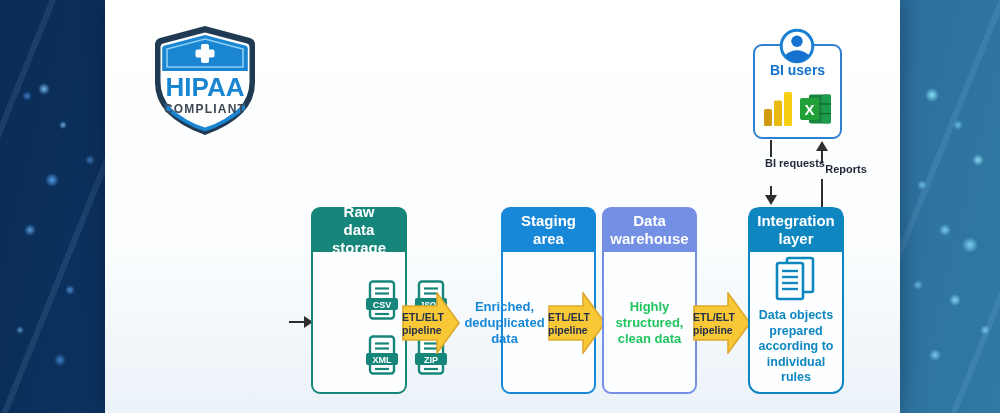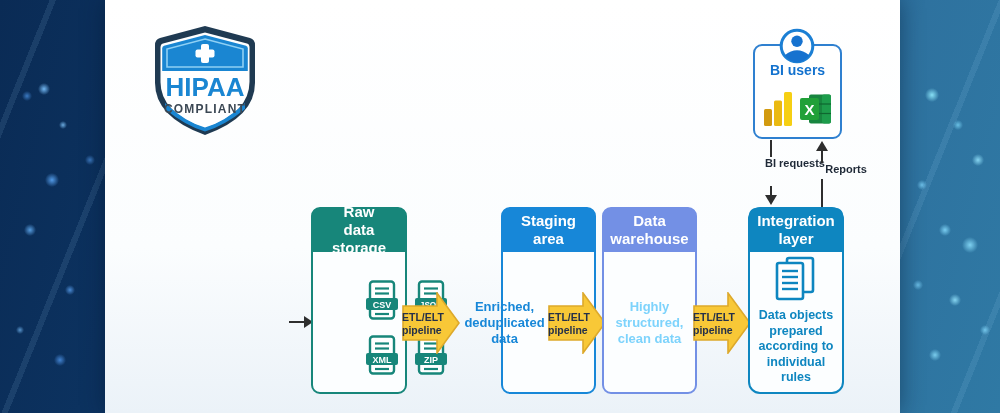--- a/index.html
+++ b/index.html
@@ -48,21 +48,21 @@
   
   .stagebox{top:207px;height:187px;border-radius:9px;background:#fcfeff;box-sizing:border-box;border:2px solid;}
   .stagebox .hdr{margin:-1px;height:44px;border-radius:7px 7px 0 0;display:flex;align-items:center;justify-content:center;
     color:#fff;font-weight:bold;font-size:15px;line-height:18px;text-align:center;padding:0 16px;}
   .c-teal{border-color:#17867a;} .c-teal .hdr{background:#17867a;}
   .c-blue{border-color:#1787d8;} .c-blue .hdr{background:#1787d8;}
   .c-peri{border-color:#7390e5;} .c-peri .hdr{background:#7390e5;}
   .c-cyan{border-color:#0e86c0;border-radius:12px;} .c-cyan .hdr{background:#0e86c0;}
 
   .bodytext{font-weight:bold;font-size:13px;line-height:16px;text-align:center;}
-  .t-blue{color:#1787d8;} .t-peri{color:#7dd3fc;} .t-cyan{color:#0e86c0;}
+  .t-blue{color:#1787d8;} .t-peri{color:#22c55e;} .t-cyan{color:#0e86c0;}
 
   
   .filegrid{left:321px;top:280px;width:76px;display:grid;grid-template-columns:34px 34px;gap:15px;margin-left:44px;}
 
   
   .etl-label{width:36px;top:311px;font-weight:bold;font-size:10.5px;line-height:12.5px;color:#243049;text-align:center;}
 
   
   .bi-box{left:753px;top:44px;width:89px;height:95px;background:#ffffff;border:2px solid #2f80d0;border-radius:9px;box-sizing:border-box;}
   .bi-title{left:753px;top:62px;width:89px;color:#1372ce;font-weight:bold;font-size:14px;}

